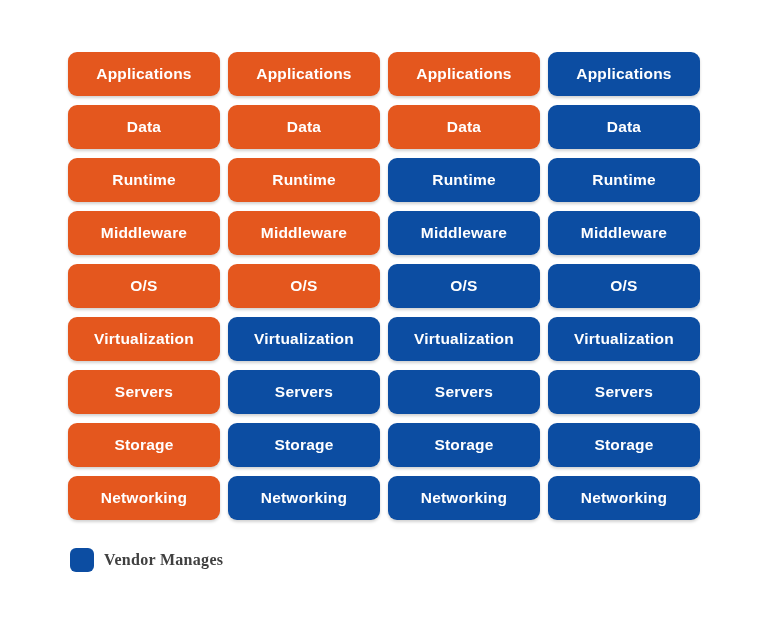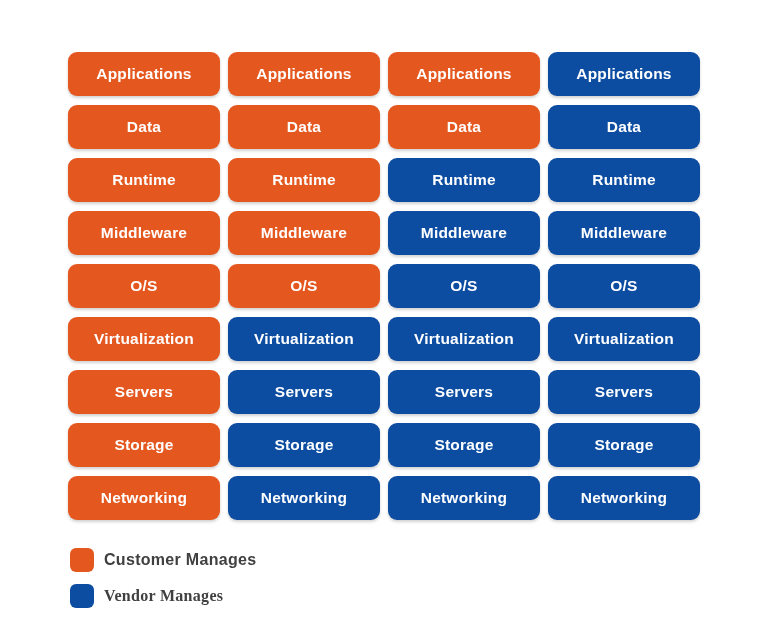--- a/index.html
+++ b/index.html
@@ -98,22 +98,18 @@
       <div class="pill" style="background: rgb(12, 77, 162); color: rgb(255, 255, 255);">Storage</div>
       <div class="pill" style="background: rgb(12, 77, 162); color: rgb(255, 255, 255);">Storage</div>
       <div class="pill" style="background: rgb(228, 87, 30); color: rgb(255, 255, 255);">Networking</div>
       <div class="pill" style="background: rgb(12, 77, 162); color: rgb(255, 255, 255);">Networking</div>
       <div class="pill" style="background: rgb(12, 77, 162); color: rgb(255, 255, 255);">Networking</div>
       <div class="pill" style="background: rgb(12, 77, 162); color: rgb(255, 255, 255);">Networking</div>
     </div>
 
   <div class="legend">
     <div class="legend-item">
-      <span class="swatch" style="background: rgb(228, 87, 30);"></span>
-      <span class="legend-label" style="color: rgb(64, 64, 64);">Customer Manages</span>
-    </div>
-    <div class="legend-item">
       <span class="swatch" style="background: rgb(12, 77, 162);"></span>
       <span class="legend-label" style="color: rgb(64, 64, 64); font-family: Liberation Serif, serif;">Vendor Manages</span>
     </div>
   </div>
 
 </div>
 
 </body></html>

